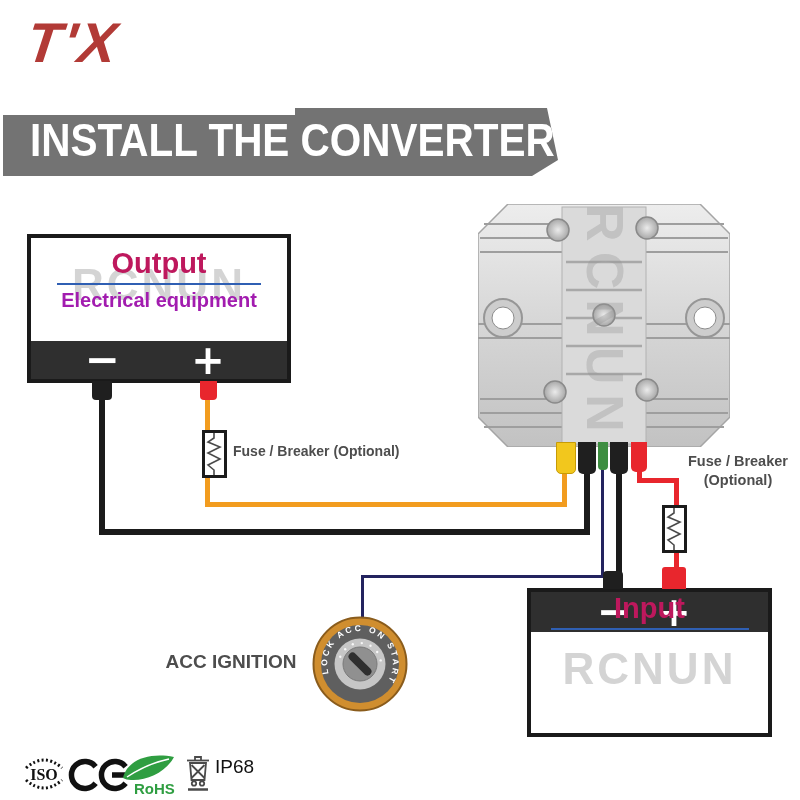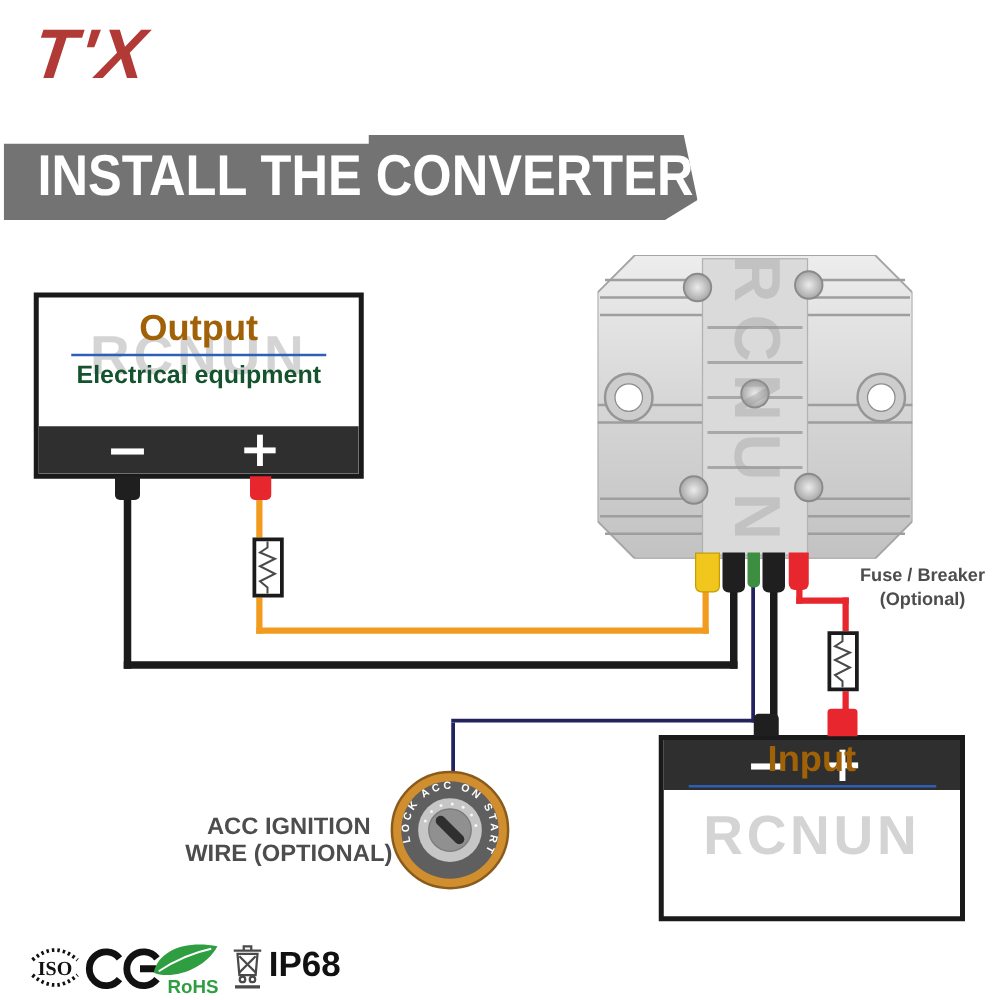--- a/index.html
+++ b/index.html
@@ -18,23 +18,23 @@
           clip-path:polygon(3px 15px,295px 15px,295px 8px,547px 8px,558px 60px,532px 76px,3px 76px);}
   .banner-title{position:absolute;left:30px;top:0;height:80px;display:flex;align-items:center;
           color:#fff;font-size:46px;font-weight:bold;letter-spacing:0px;
           transform:scaleX(.88);transform-origin:left center;white-space:nowrap;}
 
   
   .bbox{position:absolute;background:#fff;border:4px solid #1a1a1a;box-sizing:border-box;overflow:hidden;}
   .bbox .wm{position:absolute;left:0;right:0;text-align:center;font-weight:bold;
             color:rgba(170,170,170,.5);letter-spacing:3px;font-size:44px;z-index:0;}
   .bbox .content{position:relative;z-index:1;text-align:center;}
-  .btitle{font-size:29px;font-weight:bold;color:#a16207;}
+  .btitle{font-size:29px;font-weight:bold;color:#be185d;}
   .bline{height:2px;background:#2f5fb3;margin:3px auto 4px auto;}
-  .bsub{font-size:20px;font-weight:bold;color:#14532d;}
+  .bsub{font-size:20px;font-weight:bold;color:#a21caf;}
   .tbar{position:absolute;left:0;width:100%;background:#2f2f2f;z-index:1;}
   .tsym{position:absolute;width:40px;text-align:center;color:#fff;font-weight:900;
         font-family:"DejaVu Sans",sans-serif;}
 
   .stub{position:absolute;}
   .wire{position:absolute;}
 
   .fusebox{position:absolute;width:25px;height:48px;background:#fff;border:3px solid #1b1b1b;
            box-sizing:border-box;z-index:2;}
   .label{position:absolute;font-weight:bold;color:#4d4d4d;}
@@ -144,20 +144,21 @@
     </div>
   </div>
   <div class="stub" style="left:92px;top:381px;width:20px;height:19px;background:#1f1f1f;border-radius:0 0 4px 4px;z-index:2;"></div>
   <div class="stub" style="left:200px;top:381px;width:17px;height:19px;background:#e8262d;border-radius:0 0 4px 4px;z-index:2;"></div>
 
   <div class="fusebox" style="left:202px;top:430px;">
     <svg width="19" height="42" viewBox="0 0 19 42">
         <polyline points="9,0 9,5 3,9 15,14 3,20 15,26 3,32 9,37 9,42" fill="none" stroke="#4a4a4a" stroke-width="1.6"></polyline>
       </svg>
   </div>
+  <div class="label" style="left:233px;top:443px;font-size:14px;">Fuse / Breaker (Optional)</div>
 
   <div class="fusebox" style="left:662px;top:505px;">
     <svg width="19" height="42" viewBox="0 0 19 42">
         <polyline points="9,0 9,5 3,9 15,14 3,20 15,26 3,32 9,37 9,42" fill="none" stroke="#4a4a4a" stroke-width="1.6"></polyline>
       </svg>
   </div>
   <div class="label" style="left:685px;top:452px;width:106px;text-align:center;font-size:14.5px;line-height:19px;">
     <div>Fuse / Breaker</div>
     <div>(Optional)</div>
   </div>
@@ -195,21 +196,20 @@
     <defs>
         <path id="ringArc" d="M -28 17 A 32.8 32.8 0 1 1 28 17" fill="none"></path>
       </defs>
     <text font-size="8.5" font-weight="bold" fill="#ffffff" letter-spacing="2.5" font-family="Liberation Sans, sans-serif">
       <textPath href="#ringArc" xlink:href="#ringArc" startOffset="8">LOCK ACC ON START</textPath>
     </text>
   </svg>
 
   <div class="label" style="left:145px;top:651px;width:172px;text-align:center;font-size:19px;line-height:22px;">
     <div>ACC IGNITION</div>
-    <div>WIRE (OPTIONAL)</div>
   </div>
 
   <div class="certs">
     <svg class="abs" style="left:22px;top:751px;" width="44" height="46" viewBox="0 0 44 46">
       <path d="M4,17 Q22,1 40,17" fill="none" stroke="#111" stroke-width="3" stroke-dasharray="2,2.4"></path>
       <path d="M4,29 Q22,45 40,29" fill="none" stroke="#111" stroke-width="3" stroke-dasharray="2,2.4"></path>
       <text x="22" y="29" text-anchor="middle" font-size="16" font-weight="bold" fill="#111" font-family="Liberation Serif, serif">ISO</text>
     </svg>
     <svg class="abs" style="left:68px;top:758px;" width="64" height="34" viewBox="0 0 64 34">
       <path d="M27.6,8.7 A13.5,13.5 0 1 0 27.6,25.3" fill="none" stroke="#111" stroke-width="5.5"></path>
@@ -226,16 +226,16 @@
         <path d="M11,5 V2 H17 V5"></path>
           <line x1="3" y1="5.5" x2="25" y2="5.5"></line>
         <path d="M6,8 H22 L20.5,25 H7.5 Z"></path>
         <line x1="7.5" y1="10" x2="20.5" y2="23"></line>
           <line x1="20.5" y1="10" x2="7.5" y2="23"></line>
         <circle cx="10" cy="28.5" r="2.2"></circle>
           <circle cx="18" cy="28.5" r="2.2"></circle>
         <line x1="4" y1="34.5" x2="24" y2="34.5" stroke-width="2.5"></line>
       </g>
     </svg>
-    <span class="abs" style="left:215px;top:756px;font-size:28px;font-weight:700;">IP68</span>
+    <span class="abs" style="left:215px;top:756px;font-size:19px;font-weight:400;">IP68</span>
   </div>
 
 </div>
 
 </body></html>

